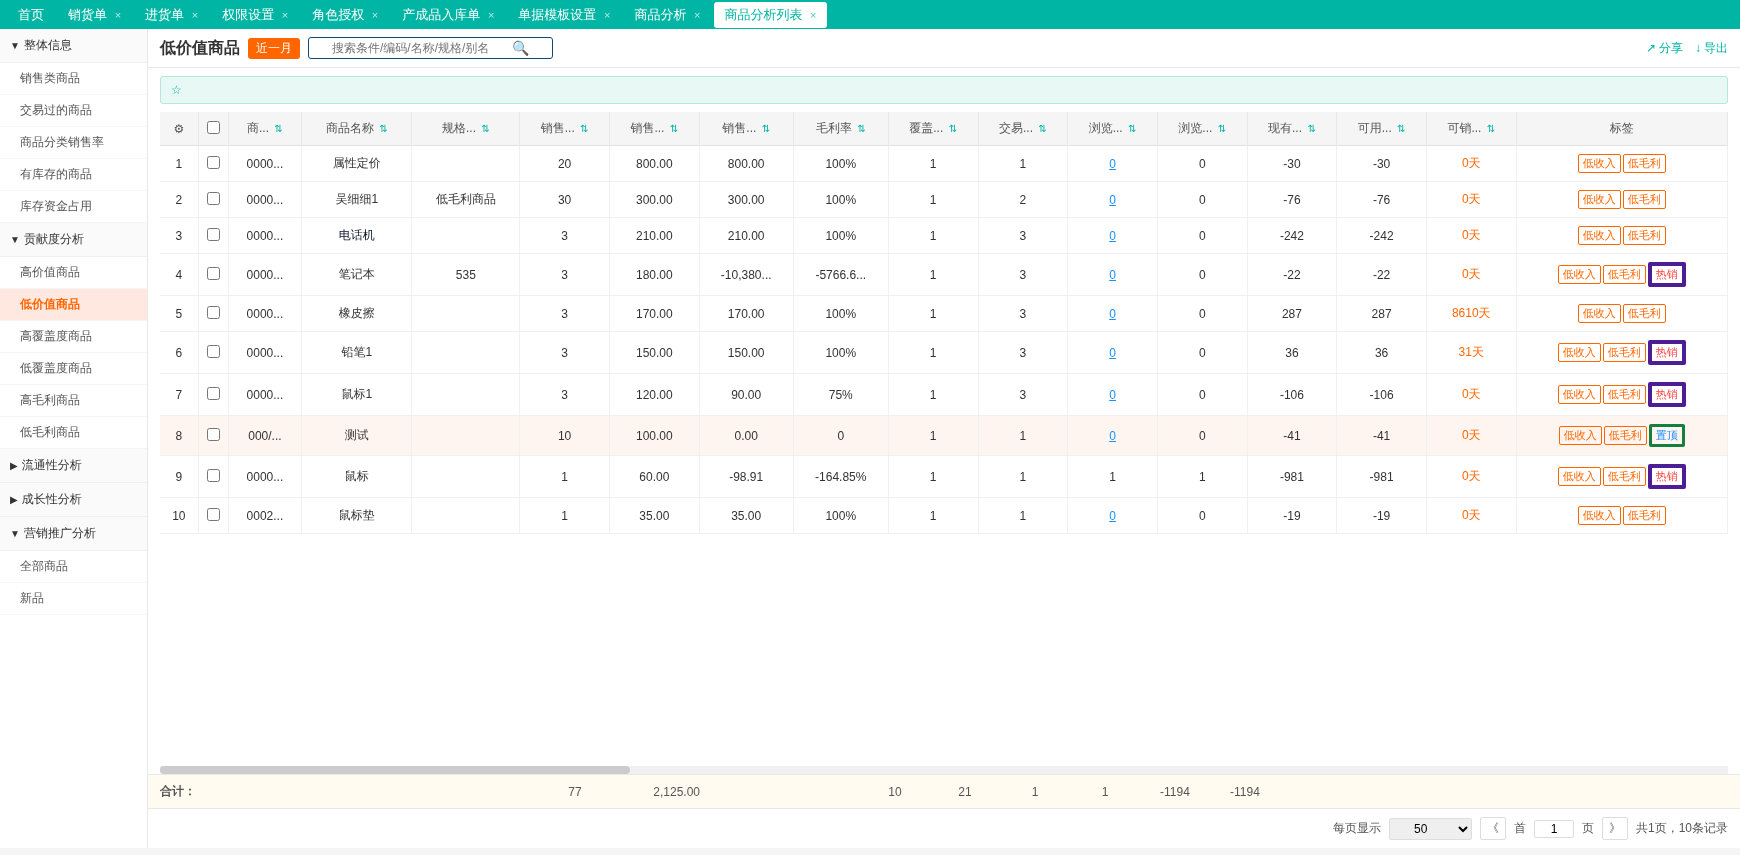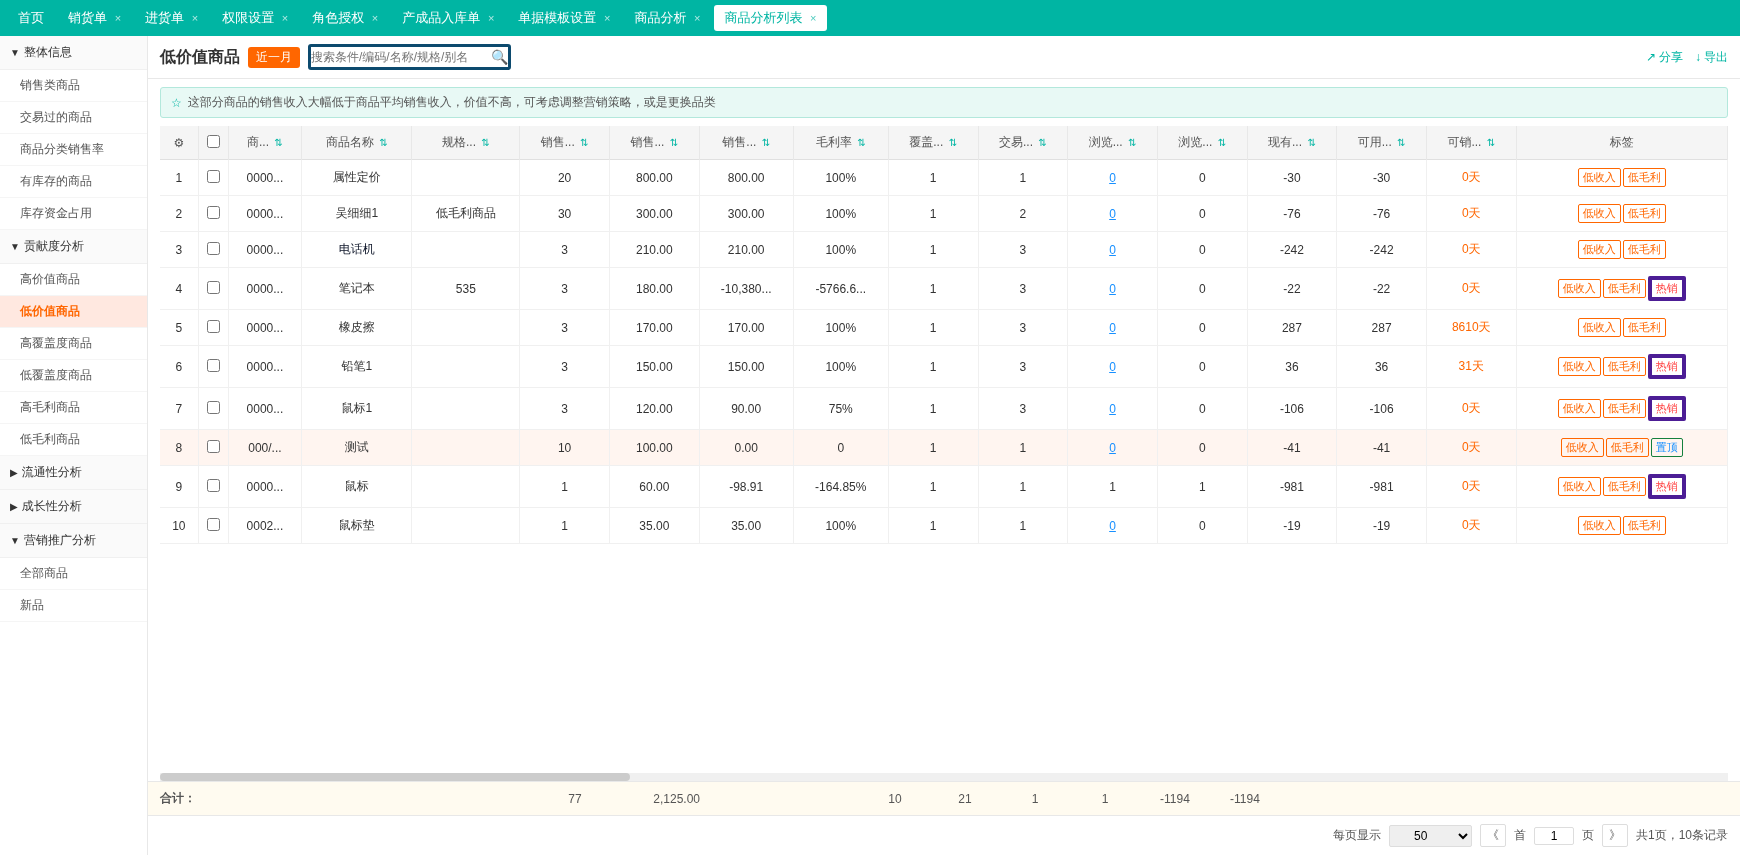--- a/index.html
+++ b/index.html
@@ -3,21 +3,21 @@
   <meta charset="utf-8">
   <style>
     * { box-sizing: border-box; margin: 0; padding: 0; }
     body { font-family: 'Microsoft YaHei', Arial, sans-serif; font-size: 12px; background: #f5f5f5; color: #333; }
 
     
     .top-nav {
       background: #00b5a3;
       display: flex;
       align-items: center;
-      height: 36px;
+      height: 29px;
       padding: 0 8px;
       gap: 4px;
     }
     .nav-item {
       color: #fff;
       padding: 4px 10px;
       cursor: pointer;
       border-radius: 3px;
       font-size: 13px;
       white-space: nowrap;
@@ -87,23 +87,23 @@
       color: #fff;
       border: none;
       padding: 2px 8px;
       border-radius: 3px;
       font-size: 12px;
       cursor: pointer;
     }
     .search-box {
       display: flex;
       align-items: center;
-      border: 3px solid #0c4a6e;
+      border: 1px solid #0c4a6e;
       border-radius: 3px;
-      padding: 2px 0;
+      padding: 2px 23px;
       background: #fff;
       min-width: 200px;
     }
     .search-box input {
       border: none;
       outline: none;
       font-size: 12px;
       color: #999;
       width: 180px;
       background: transparent;
@@ -175,21 +175,21 @@
     }
     .tag { 
       display: inline-block;
       padding: 1px 4px;
       border-radius: 2px;
       font-size: 11px;
       margin: 1px;
     }
     .tag-orange { color: #ff6600; border: 1px solid #ff6600; }
     .tag-red { color: #ff4444; border: 4px solid #4c1d95; }
-    .tag-blue { color: #1890ff; border: 1px solid #15803d; }
+    .tag-blue { color: #1890ff; border: 3px solid #15803d; }
     .days-orange { color: #ff6600; font-size: 12px; }
     .link { color: #1890ff; text-decoration: underline; cursor: pointer; }
     .checkbox-cell { width: 30px; }
     input[type=checkbox] { cursor: pointer; }
 
     
     .footer-summary {
       background: #fffbf0;
       border-top: 1px solid #e8e8e8;
       padding: 8px 12px;
@@ -327,21 +327,20 @@
         </div>
         <div class="action-btn">
           <span>↓</span>
           <span>导出</span>
         </div>
       </div>
     </div>
 
     <div class="notice-bar">
       <span class="notice-icon">☆</span>
-      <span>这部分商品的销售收入大幅低于商品平均销售收入，价值不高，可考虑调整营销策略，或是更换品类</span>
     </div>
 
     <div class="table-container">
       <table>
         <thead>
           <tr>
             <th>⚙</th>
             <th><input type="checkbox" style=""></th>
             <th>商... <span class="sort-icon">⇅</span></th>
             <th>商品名称 <span class="sort-icon">⇅</span></th>

